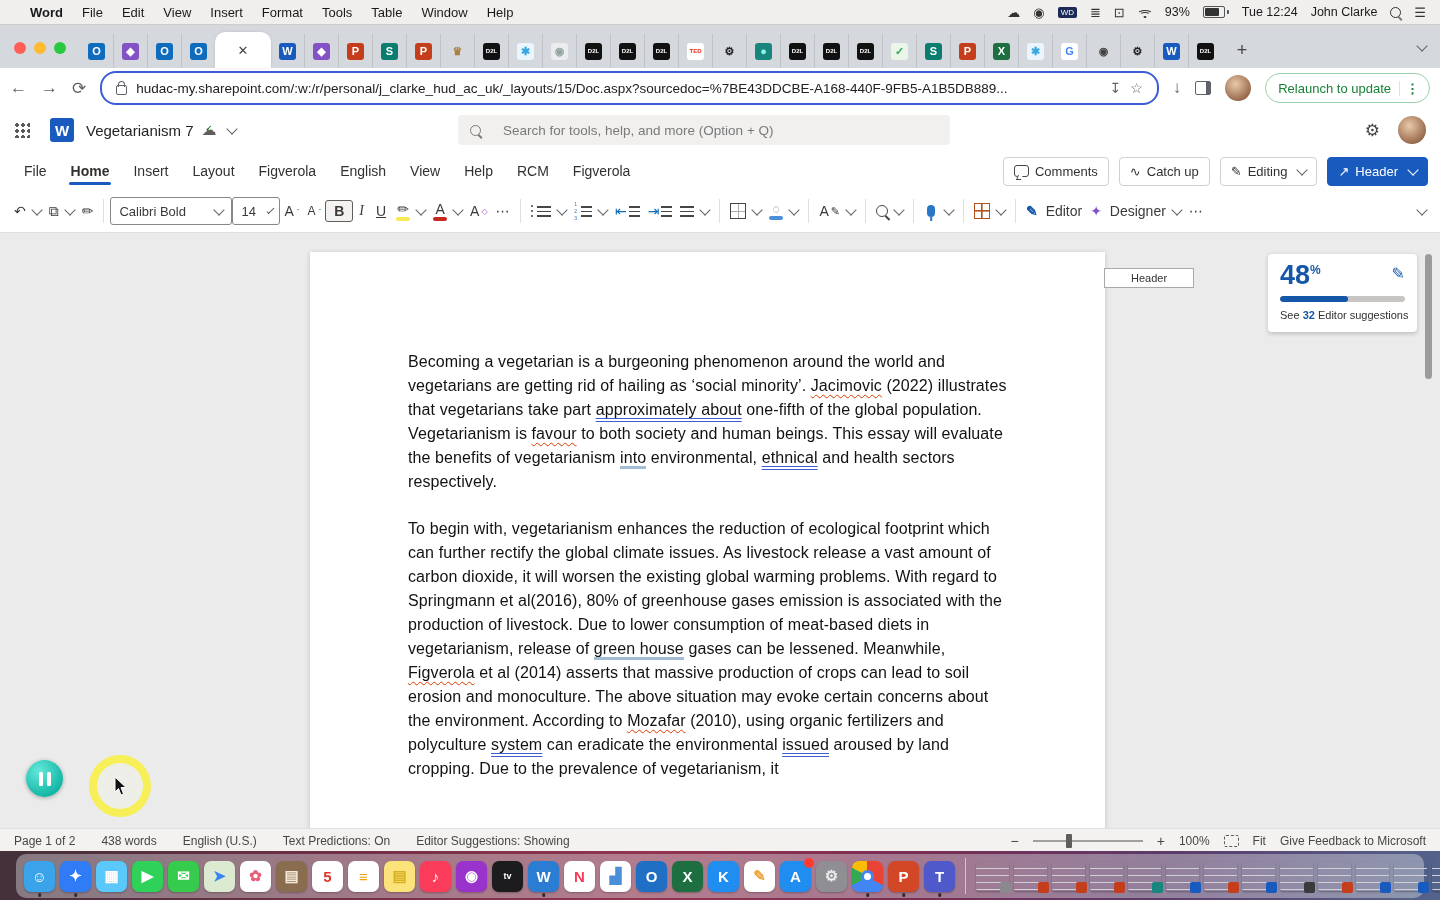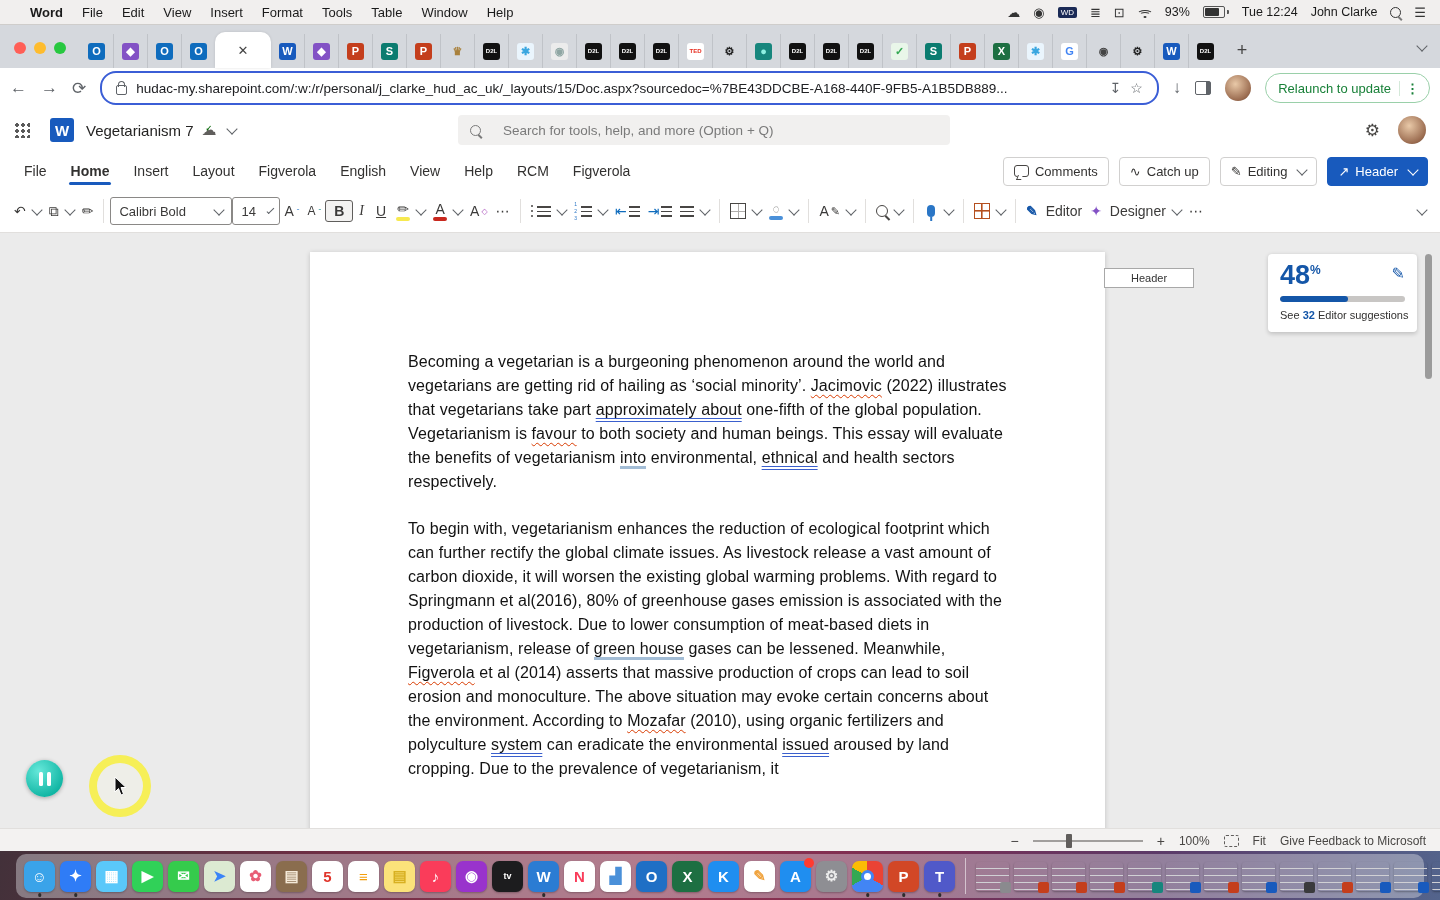--- a/index.html
+++ b/index.html
@@ -529,20 +529,27 @@
 <div id="pausebtn" class="abs">
     <i></i>
     <i></i>
   </div>
 <div id="cursorring" class="abs"></div>
 <svg id="cursor" class="abs" width="14" height="20" viewBox="0 0 14 20">
   <path d="M1,1 L1,16 L4.5,12.5 L7,19 L9.5,18 L7,11.5 L12,11.5 Z" fill="#111" stroke="#fff" stroke-width="1"></path>
 </svg>
 
 <div id="statusbar" class="abs">
+  <span id="status-left" style="display:flex">
+      <span class="st-item">Page 1 of 2</span>
+      <span class="st-item">438 words</span>
+      <span class="st-item">English (U.S.)</span>
+      <span class="st-item">Text Predictions: On</span>
+      <span class="st-item">Editor Suggestions: Showing</span>
+    </span>
   <span id="st-right">
     <span class="zbtn">−</span>
     <span id="zoomtrack">
         <span id="zoomthumb"></span>
       </span>
     <span class="zbtn">+</span>
     <span>100%</span>
     <span class="fitic"></span>
     <span>Fit</span>
     <span>Give Feedback to Microsoft</span>

